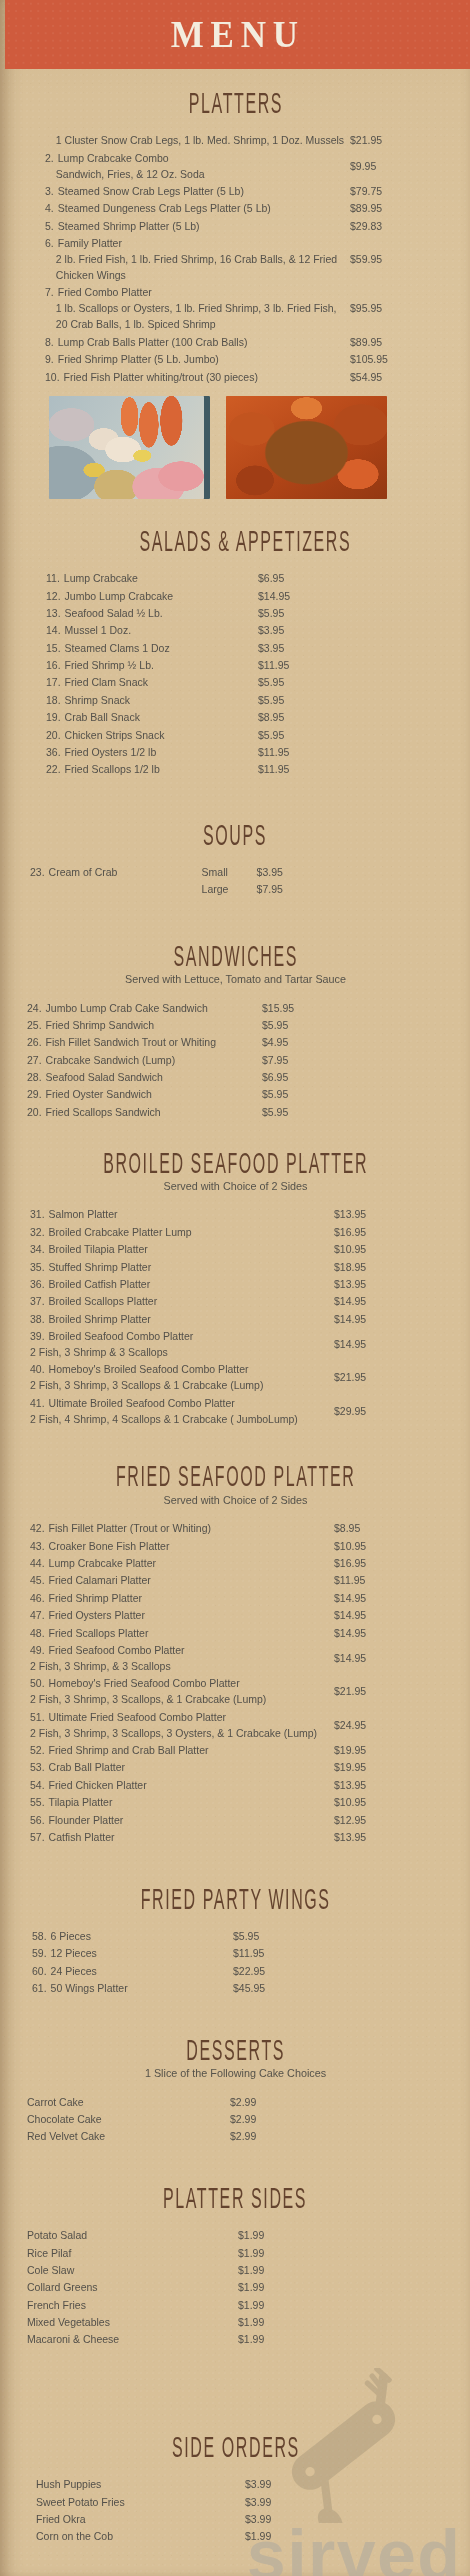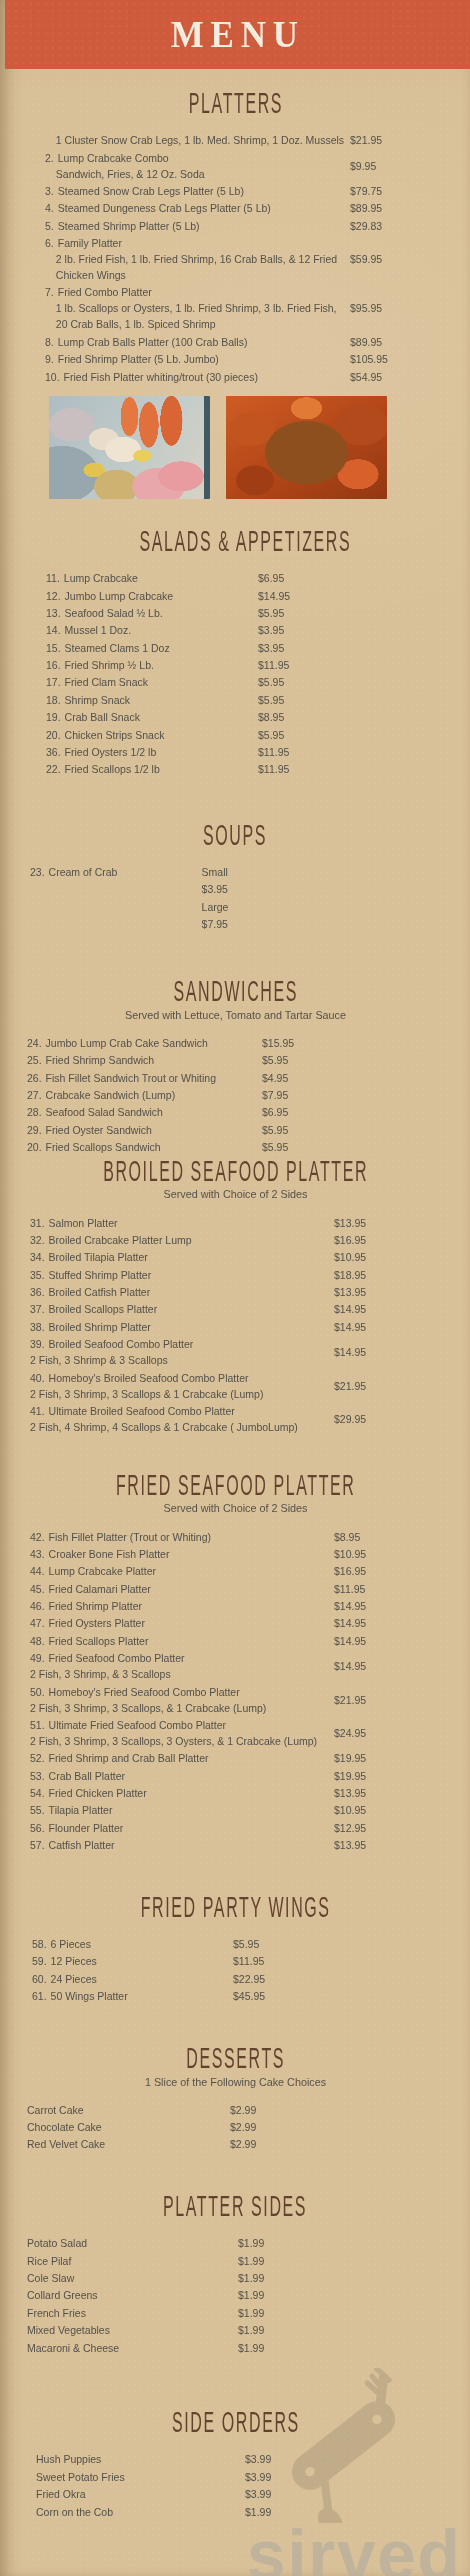--- a/index.html
+++ b/index.html
@@ -38,32 +38,32 @@
   .row{display:flex;align-items:center;padding:0.7px 0;font-size:10.5px;line-height:16px;}
   .namecol{width:var(--namew,216px);flex:none;}
   .num{margin-right:4px;}
   .desc{margin-left:var(--descind,0px);}
   .price{flex:none;}
   
   [data-sec="platters"]{--ind:45px;--namew:305px;--descind:10.8px;margin-top:19px;}
   [data-sec="salads"]{--ind:26px;--namew:212px;margin-top:27px;margin-left:20px;}
   [data-sec="soups"]{--ind:30px;margin-top:42px;}
   [data-sec="sandwiches"]{--ind:27px;--namew:235px;margin-top:42px;}
-  [data-sec="broiled"]{--ind:30px;--namew:304px;}
+  [data-sec="broiled"]{--ind:30px;--namew:304px;margin-top:27px;}
   [data-sec="fried"]{--ind:30px;--namew:304px;margin-top:34px;}
   [data-sec="wings"]{--ind:32px;--namew:201px;margin-top:38px;}
   [data-sec="desserts"]{--ind:27px;--namew:203px;margin-top:38px;}
   [data-sec="platter-sides"]{--ind:27px;--namew:211px;margin-top:38px;}
-  [data-sec="side-orders"]{--ind:36px;--namew:209px;margin-top:51px;}
+  [data-sec="side-orders"]{--ind:36px;--namew:209px;margin-top:84px;}
   
   .soup{display:none;}
   .soup[data-has]{display:flex;align-items:flex-start;font-size:10.5px;line-height:17.6px;}
   .soup .num{flex:none;}
   .soup .nm{flex:none;width:153px;}
-  .size-row{display:flex;flex-direction:column;}
+  .size-row{display:flex;}
   .size-label{width:55px;flex:none;}
   
   .photos{display:none;}
   .photos[data-has]{display:flex;gap:16px;margin:10.8px 0 1.4px 49px;}
   .photo{width:161px;height:103px;border-radius:0.7px;}
   .photo-left{
     box-shadow:inset -6px 0 0 0 #3f5a63;
     background:
       radial-gradient(41px 27px at 82% 78%, #e89ca0 0 55%, transparent 56%),
       radial-gradient(47px 34px at 68% 88%, #e8a7ab 0 55%, transparent 56%),

